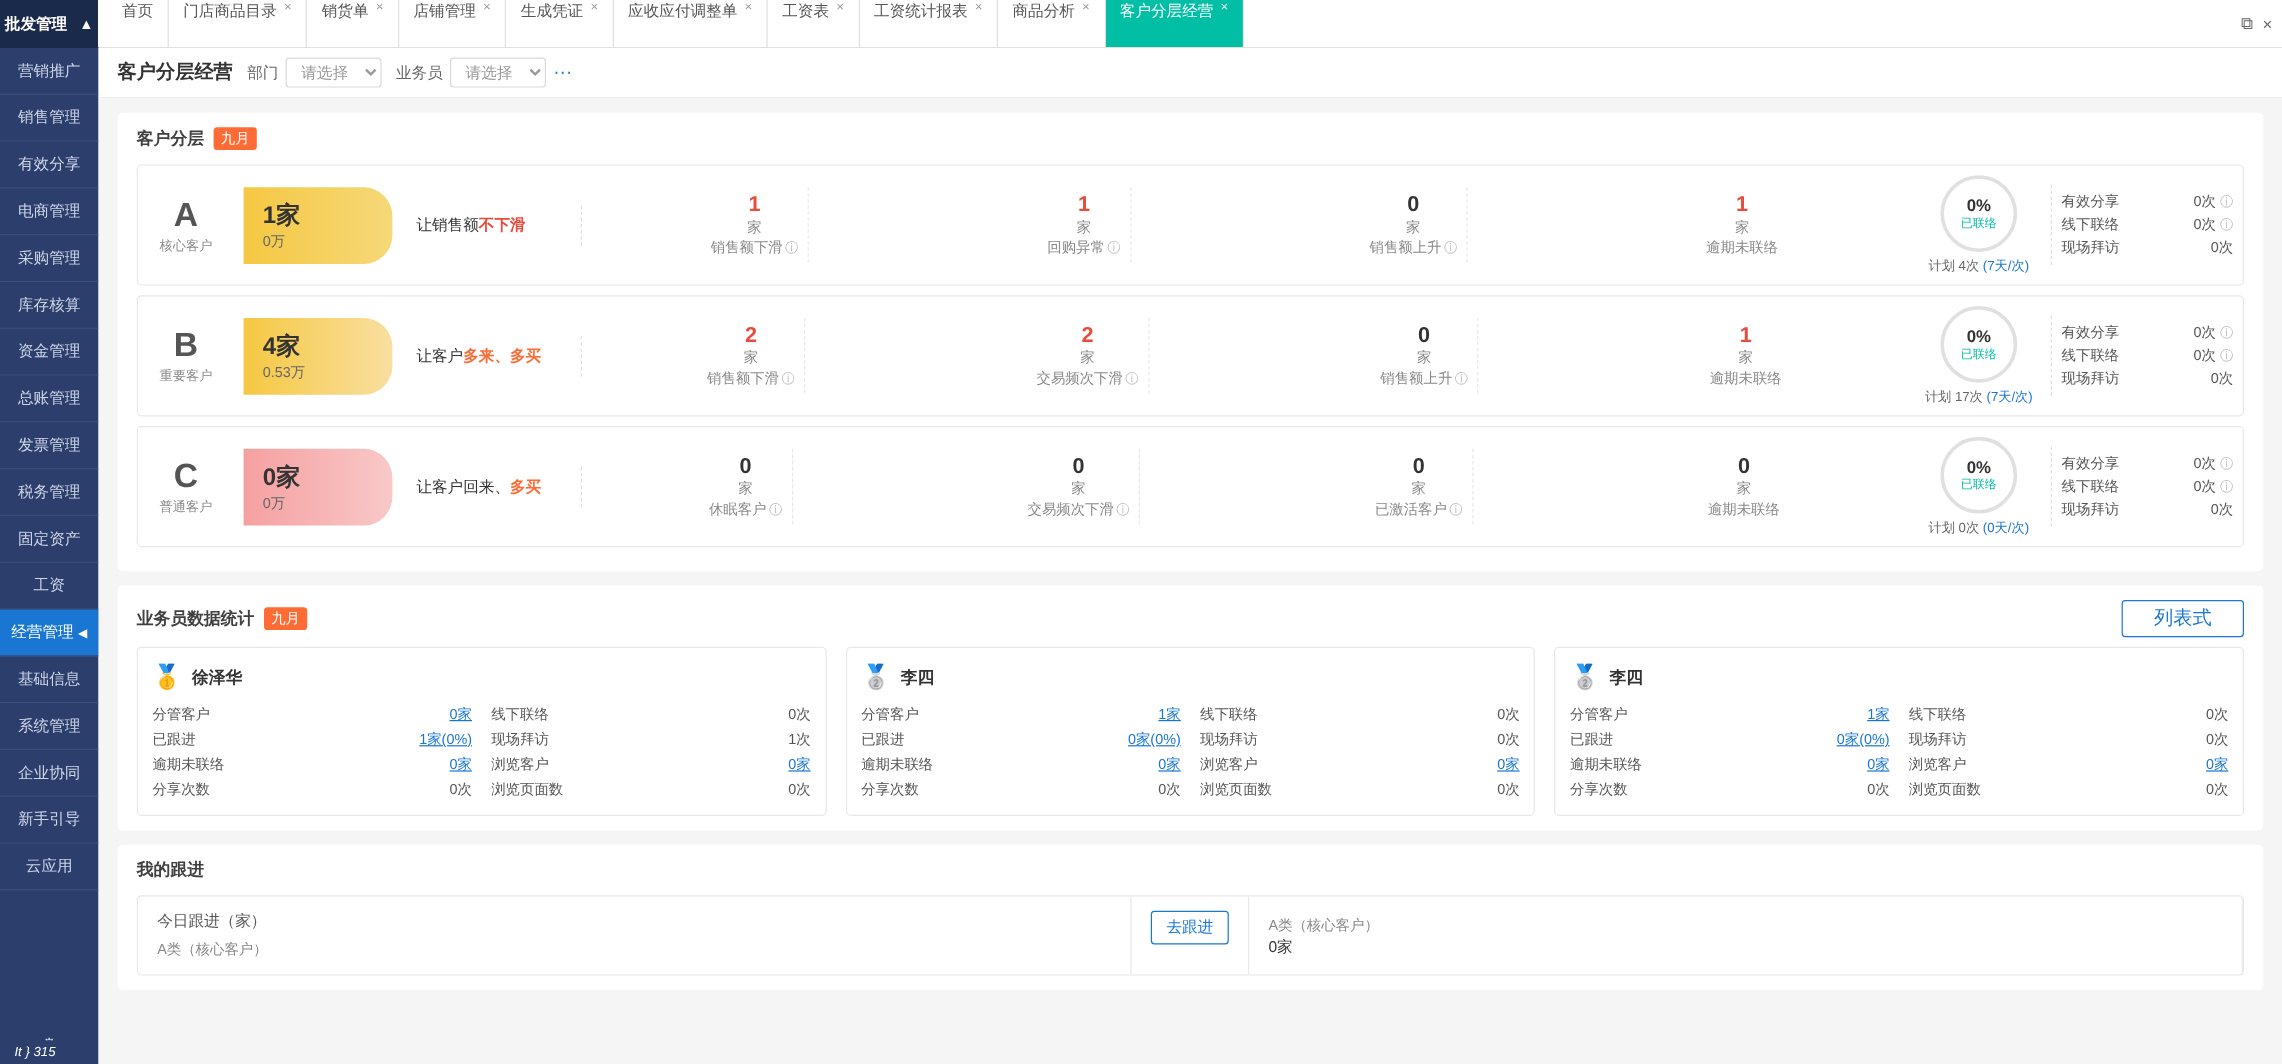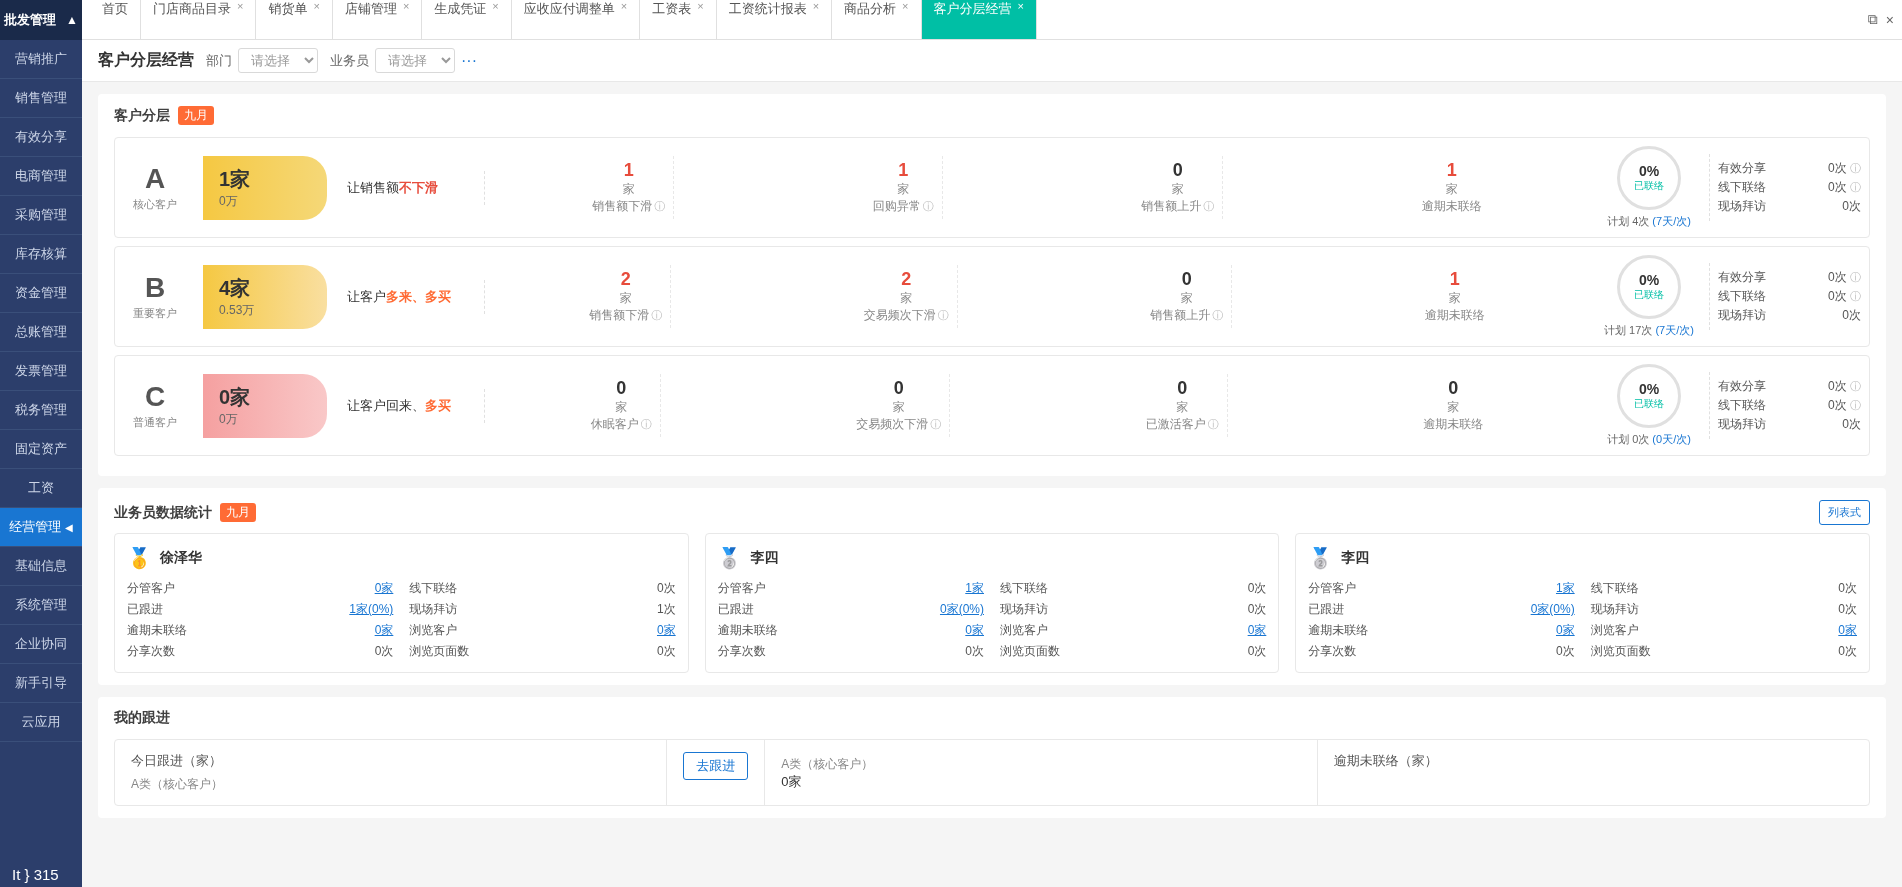--- a/index.html
+++ b/index.html
@@ -333,34 +333,35 @@
       display: flex;
       justify-content: space-between;
       align-items: center;
       margin-bottom: 8px;
     }
     .list-btn {
       border: 1px solid #1976d2;
       color: #1976d2;
       background: #fff;
       border-radius: 3px;
-      padding: 4px 8px;
+      padding: 4px 26px;
       cursor: pointer;
-      font-size: 11px;
+      font-size: 16px;
     }
 
     
     .footer-hint {
       position: fixed;
       bottom: 0;
       left: 0;
       background: #2c3e6b;
       color: #fff;
       padding: 4px 12px;
-      font-size: 15px;
+      font-size: 11px;
+      font-style: italic;
     }
   </style>
 </head>
 <body>
 
 <div class="sidebar">
   <div class="sidebar-header">
     <span>批发管理</span>
     <span style="font-size:12px;">▲</span>
   </div>
@@ -822,23 +823,20 @@
             </div>
           </div>
         </div>
         <div style="padding:12px 16px;display:flex;align-items:flex-start;">
           <button class="go-btn">去跟进</button>
         </div>
         <div style="flex:1;padding:12px 16px;border-left:1px solid #e8e8e8;border-right:1px solid #e8e8e8;">
           <div style="font-size:12px;color:#888;margin-top:4px;">A类（核心客户）</div>
           <div style="font-size:13px;color:#333;">0家</div>
         </div>
-        <div style="flex:1;padding:12px 16px;">
-          <div class="followup-col-title">逾期未联络（家）</div>
-        </div>
       </div>
     </div>
 
   </div>
 </div>
 
 <div class="footer-hint">
   <span>It } 315</span>
 </div>
 

